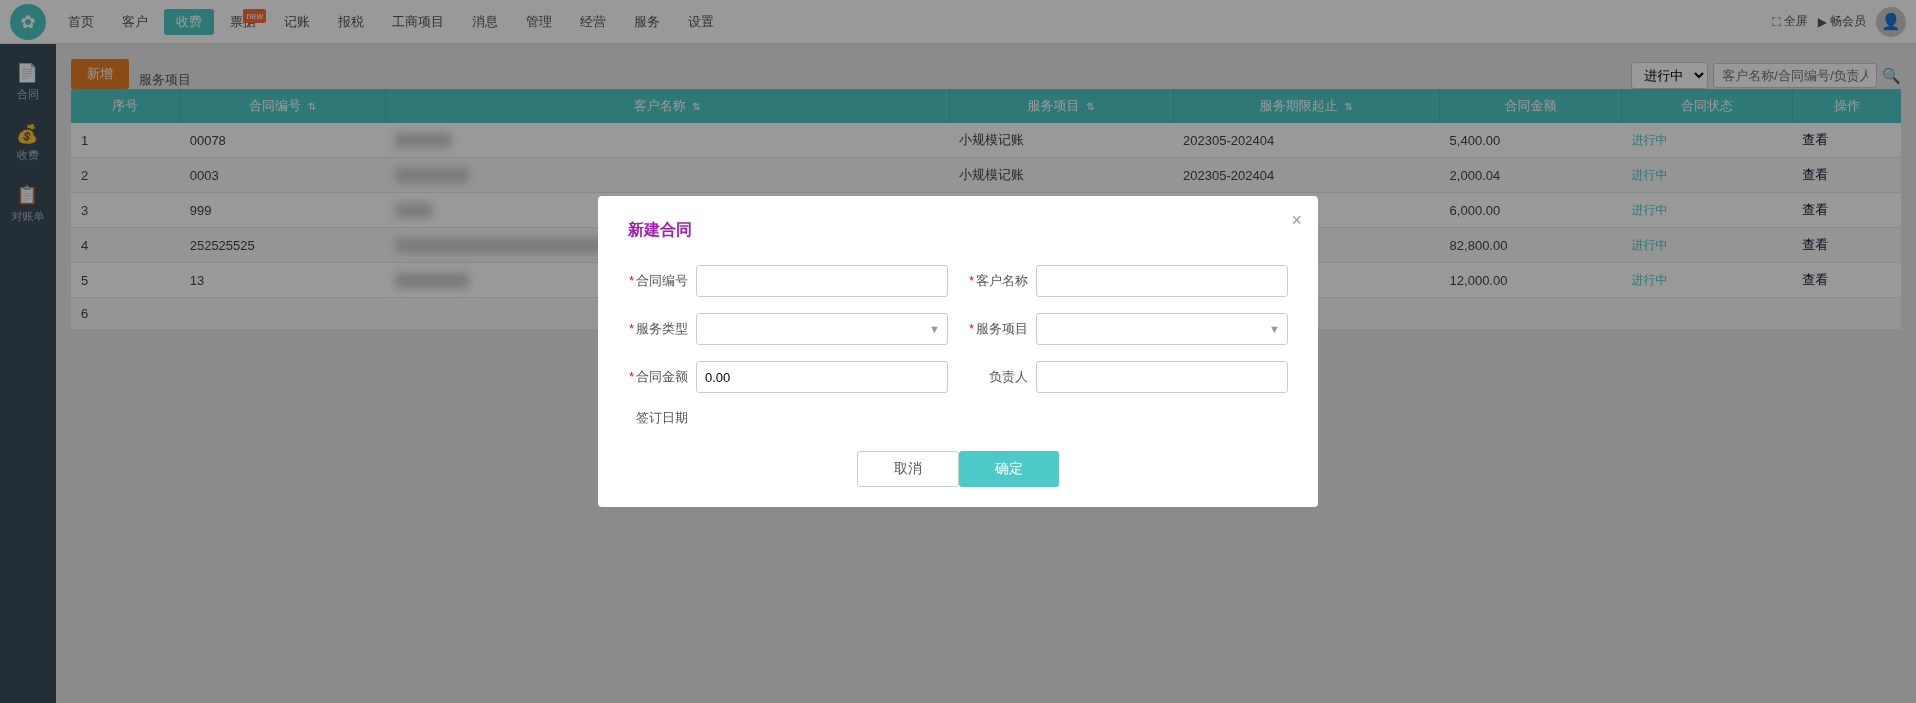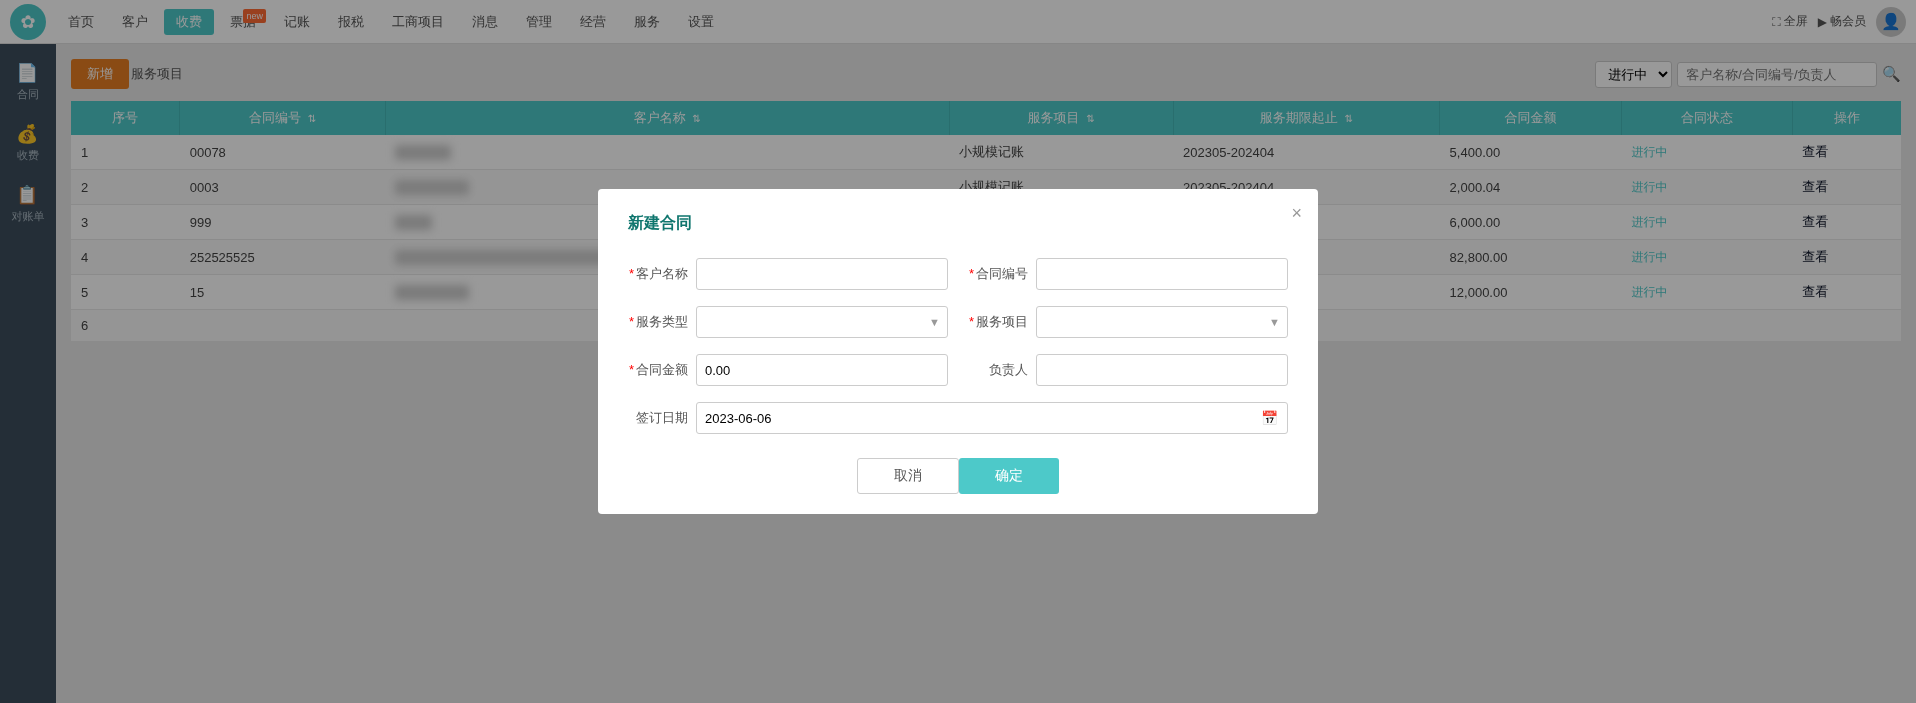--- a/index.html
+++ b/index.html
@@ -58,34 +58,34 @@
     }
     .sidebar-item .s-icon { font-size: 18px; }
 
     
     .main-content {
       flex: 1; background: #e8e8e8; padding: 15px; overflow: auto;
       position: relative;
     }
 
     
-    .toolbar { display: flex; align-items: center; gap: 2px; margin-bottom: 12px; }
+    .toolbar { display: flex; align-items: flex-end; gap: 10px; margin-bottom: 0; }
     .btn-new {
       background: #e67e22; color: #fff; border: none;
       padding: 6px 16px; border-radius: 3px; cursor: pointer; font-size: 13px;
     }
     .toolbar-label { color: #555; font-size: 13px; }
     .toolbar-right { margin-left: auto; display: flex; align-items: center; gap: 5px; }
     .status-select {
       border: 1px solid #ccc; border-radius: 3px;
       padding: 4px 8px; font-size: 13px; background: #fff; cursor: pointer;
     }
     .search-input {
       border: 1px solid #ccc; border-radius: 3px;
-      padding: 4px 8px; font-size: 13px; width: 200px; outline: none;
+      padding: 4px 8px; font-size: 13px; width: 164px; outline: none;
     }
     .search-icon-btn { background: none; border: none; cursor: pointer; color: #555; font-size: 15px; }
 
     
     .data-table { width: 100%; border-collapse: collapse; background: #fff; }
     .data-table thead tr { background: #4dc9c9; color: #fff; }
     .data-table thead th {
       padding: 8px 10px; text-align: center; font-weight: normal; font-size: 13px;
       border-right: 1px solid #45b8b8;
     }
@@ -105,21 +105,21 @@
       background: rgba(0,0,0,0.4); z-index: 100;
       display: flex; align-items: center; justify-content: center;
     }
 
     
     .dialog {
       background: #fff; border-radius: 4px;
       width: 720px; padding: 24px 30px 20px;
       position: relative; z-index: 101;
     }
-    .dialog-title { font-size: 16px; color: #0f766e; margin-bottom: 24px; font-weight: bold; }
+    .dialog-title { font-size: 16px; color: #a21caf; margin-bottom: 24px; font-weight: bold; }
     .dialog-close {
       position: absolute; top: 14px; right: 16px;
       background: none; border: none; font-size: 18px; color: #999; cursor: pointer;
     }
     .form-row { display: flex; gap: 20px; margin-bottom: 16px; align-items: center; }
     .form-field { display: flex; align-items: center; flex: 1; gap: 8px; }
     .form-label { color: #555; font-size: 13px; white-space: nowrap; min-width: 60px; text-align: right; }
     .required-star { color: red; margin-right: 2px; }
     .form-input {
       flex: 1; border: 1px solid #ccc; border-radius: 3px;
@@ -270,21 +270,21 @@
       <td>252525525</td>
       <td><span style="filter:blur(4px);display:inline-block;background:#ccc;color:transparent;border-radius:2px;">████████████████████████</span></td>
       <td>一般纳税人...</td>
       <td>201807-202403</td>
       <td>82,800.00</td>
       <td><span class="status-tag">进行中</span></td>
       <td><span class="view-link">查看</span></td>
     </tr>
           <tr>
       <td>5</td>
-      <td>15</td>
+      <td>13</td>
       <td><span style="filter:blur(4px);display:inline-block;background:#ccc;color:transparent;border-radius:2px;">████████</span></td>
       <td>小规模记账</td>
       <td>202303-202402</td>
       <td>12,000.00</td>
       <td><span class="status-tag">进行中</span></td>
       <td><span class="view-link">查看</span></td>
     </tr>
           <tr>
       <td>6</td>
       <td></td>
@@ -301,27 +301,27 @@
 </div>
 
 <div class="overlay">
   <div class="dialog">
     <button class="dialog-close">×</button>
     <div class="dialog-title">新建合同</div>
 
     <div class="form-row">
       <div class="form-field">
         <span class="form-label">
+          <span class="required-star">*</span><span>合同编号</span>
+        </span>
+        <input class="form-input" type="text" style="">
+      </div>
+      <div class="form-field">
+        <span class="form-label">
           <span class="required-star">*</span><span>客户名称</span>
-        </span>
-        <input class="form-input" type="text" style="">
-      </div>
-      <div class="form-field">
-        <span class="form-label">
-          <span class="required-star">*</span><span>合同编号</span>
         </span>
         <input class="form-input" type="text" style="">
       </div>
     </div>
 
     <div class="form-row">
       <div class="form-field">
         <span class="form-label">
           <span class="required-star">*</span><span>服务类型</span>
         </span>
@@ -350,24 +350,20 @@
       </div>
       <div class="form-field">
         <span class="form-label">负责人</span>
         <input class="form-input" type="text" style="">
       </div>
     </div>
 
     <div class="form-row">
       <div class="form-field">
         <span class="form-label">签订日期</span>
-        <div class="date-input-wrapper">
-          <input type="text" value="2023-06-06" style="border: none; outline: none; font-size: 13px; flex: 1 1 0%;">
-          <span class="calendar-icon">📅</span>
-        </div>
       </div>
     </div>
 
 
     <div class="dialog-footer">
       <button class="btn-cancel">取消</button>
       <button class="btn-confirm">确定</button>
     </div>
   </div>
 </div>

